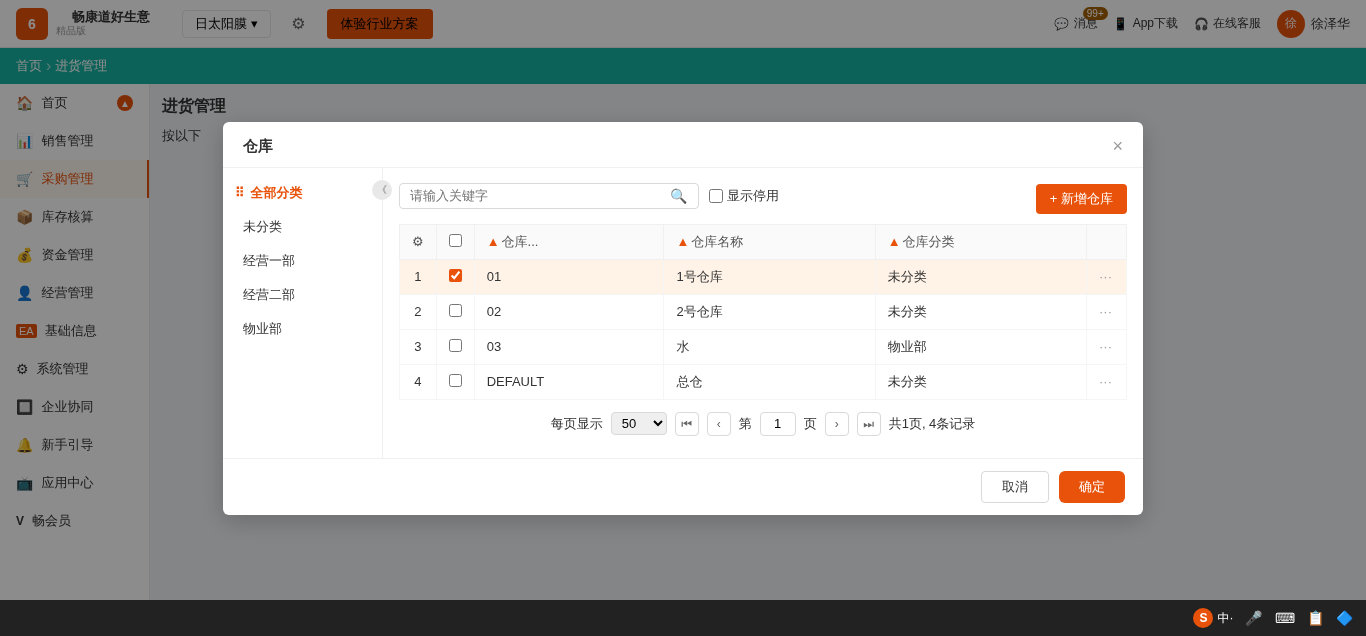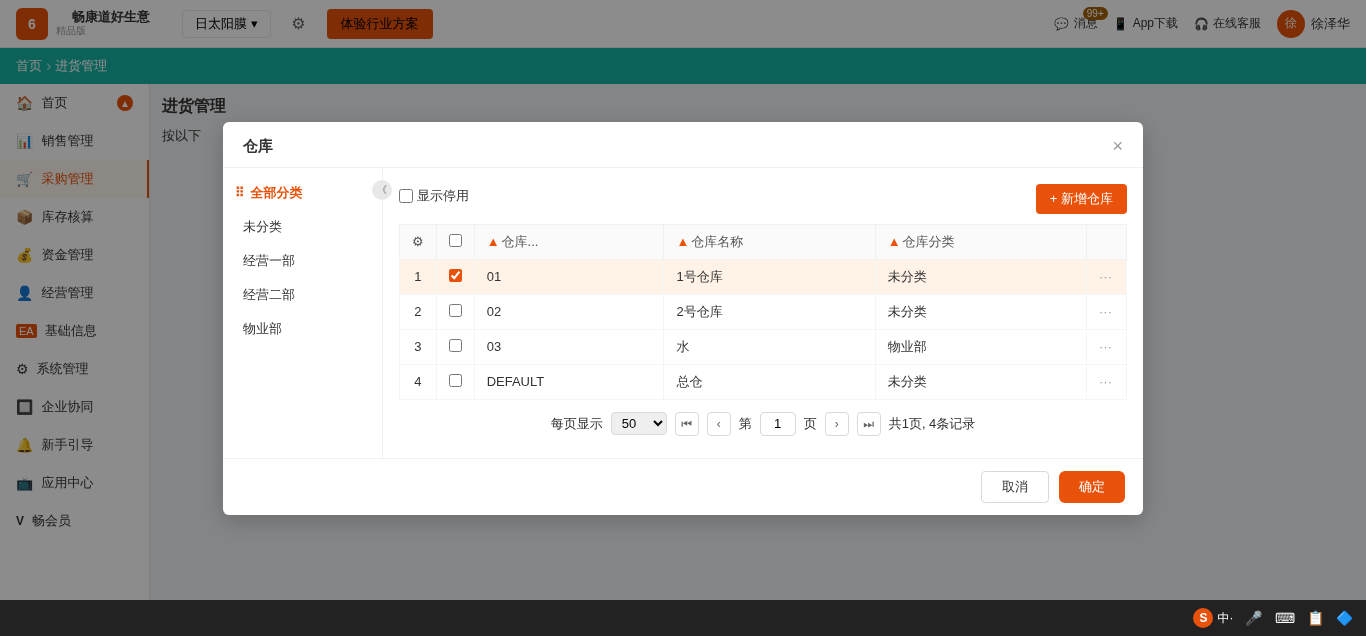--- a/index.html
+++ b/index.html
@@ -428,20 +428,24 @@
         <div class="collapse-btn">《</div>
         <div class="category-item">未分类</div>
         <div class="category-item">经营一部</div>
         <div class="category-item">经营二部</div>
         <div class="category-item">物业部</div>
       </div>
 
       <div class="table-panel">
 
         <div class="table-toolbar">
+          <div class="search-box">
+            <input class="search-input" type="text" placeholder="请输入关键字" style="">
+            <span class="search-icon">🔍</span>
+          </div>
           <div class="show-disabled">
             <input type="checkbox" class="checkbox" style="">
             <span>显示停用</span>
           </div>
           <button class="new-btn">+ 新增仓库</button>
         </div>
 
         <table class="data-table">
           <thead>
             <tr>

